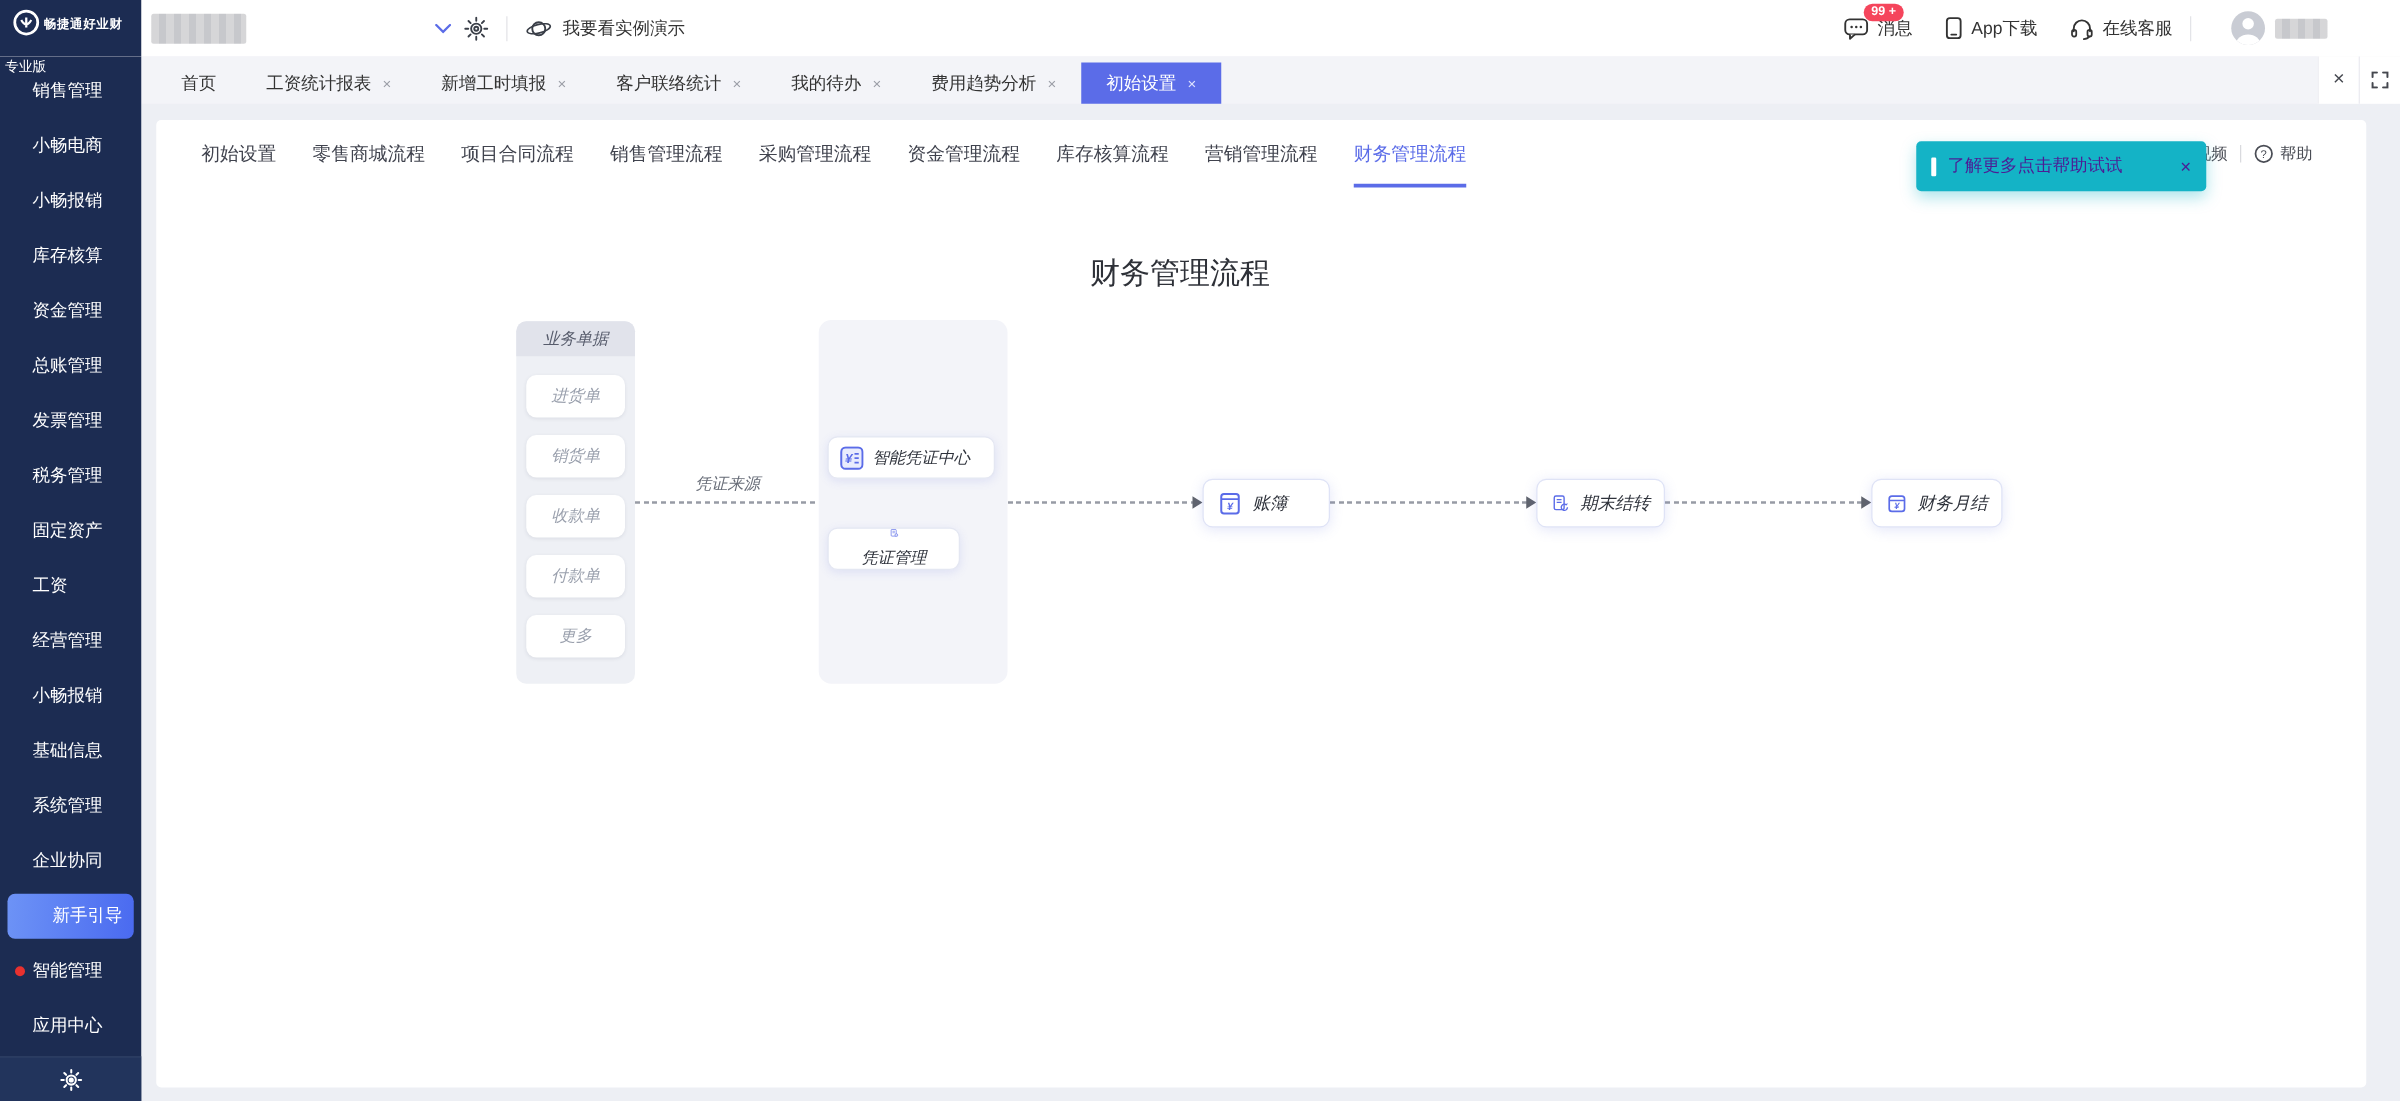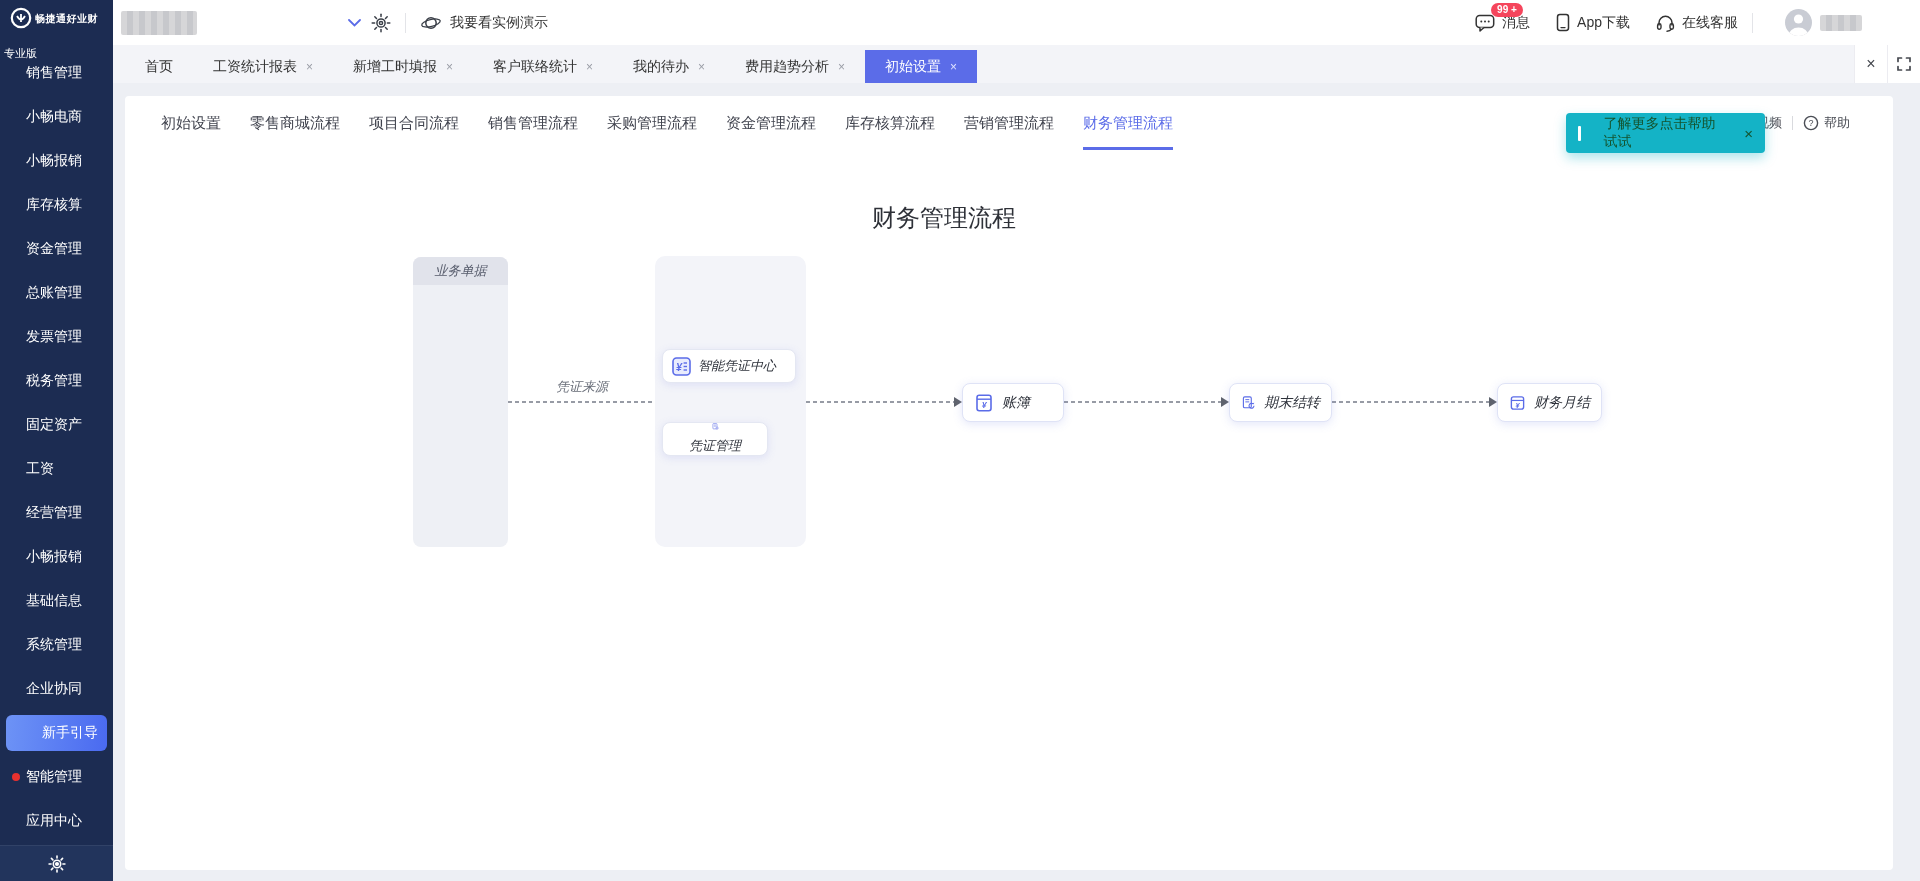--- a/index.html
+++ b/index.html
@@ -55,22 +55,22 @@
   .panel { position:absolute; left:12px; right:27px; top:51px; bottom:11px; background:#fff; border-radius:4px; }
 
   .flow-nav { position:absolute; left:36px; top:0; height:54px; display:flex; gap:29px; align-items:stretch; }
   .flow-nav-item { display:flex; align-items:center; font-size:15px; color:#40434e; border-bottom:3px solid transparent; padding-top:3px; cursor:pointer; white-space:nowrap; }
   .flow-nav-item.active { color:#5b6ce8; border-bottom-color:#5b6ce8; }
 
   .help-links { position:absolute; top:0; right:43px; height:54px; display:flex; align-items:center; gap:10px; font-size:13px; color:#4a4d55; }
   .help-item { display:flex; align-items:center; gap:5px; cursor:pointer; }
   .help-sep { width:1px; height:14px; background:#d9dade; }
 
-  .banner { position:absolute; top:17px; right:128px; width:199px; height:40px; background:#14b3c6; border-radius:4px;
-    color:#14532d; display:flex; align-items:center; gap:22px; padding:0 12px; font-size:14px;
+  .banner { position:absolute; top:17px; right:128px; width:232px; height:40px; background:#14b3c6; border-radius:4px;
+    color:#4c1d95; display:flex; align-items:center; gap:9px; padding:0 12px; font-size:14px;
     box-shadow:0 5px 12px rgba(20,179,198,.35); z-index:6; }
   .banner-bar { width:4px; height:15px; background:#fff; border-radius:1px; }
   .banner-close { margin-left:auto; font-size:15px; cursor:pointer; }
 
   .page-title { position:absolute; top:106px; left:669px; width:300px; text-align:center; font-size:24px; color:#2e3138; }
 
   
   .flow { position:absolute; inset:0;font-style:italic; }
   .biz-panel { position:absolute; left:288px; top:161px; width:95px; height:290px; background:#eef0f5; border-radius:8px; }
   .biz-header { height:28px; background:#e1e3eb; border-radius:8px 8px 0 0; text-align:center; line-height:28px; font-size:13px; color:#565b6b; }
@@ -376,20 +376,27 @@
       <span>了解更多点击帮助试试</span>
       <span class="banner-close">×</span>
     </div>
 
     <div class="page-title">财务管理流程</div>
 
     <div class="flow">
 
       <div class="biz-panel">
         <div class="biz-header">业务单据</div>
+        <div class="biz-items">
+          <div class="biz-item">进货单</div>
+          <div class="biz-item">销货单</div>
+          <div class="biz-item">收款单</div>
+          <div class="biz-item">付款单</div>
+          <div class="biz-item">更多</div>
+        </div>
       </div>
 
       <div class="edge-label">凭证来源</div>
 
       <div class="dash d1"></div>
       <div class="dash d2"></div>
       <div class="dash d3"></div>
       <div class="dash d4"></div>
       <div class="dash-arrow a2"></div>
       <div class="dash-arrow a3"></div>

